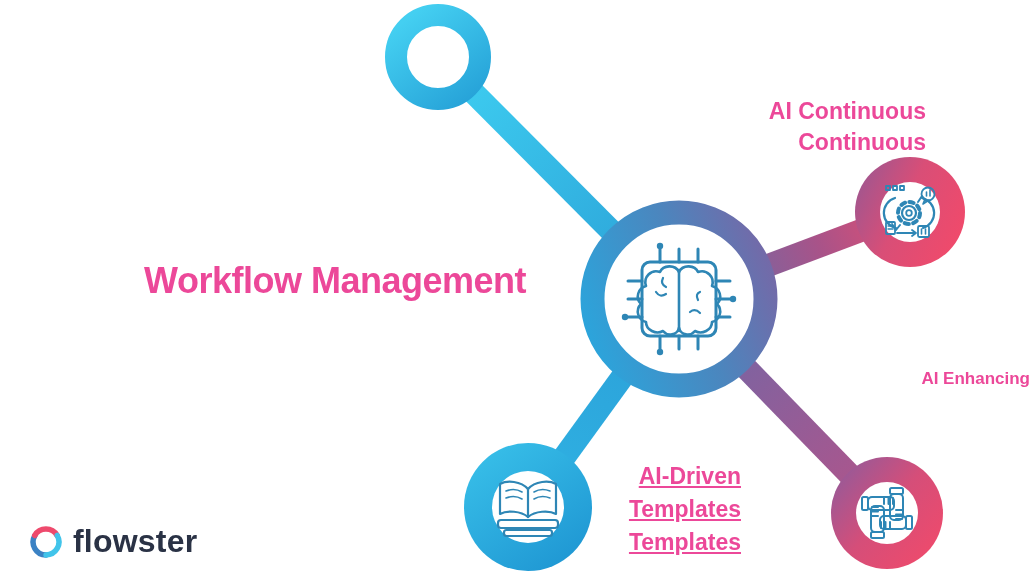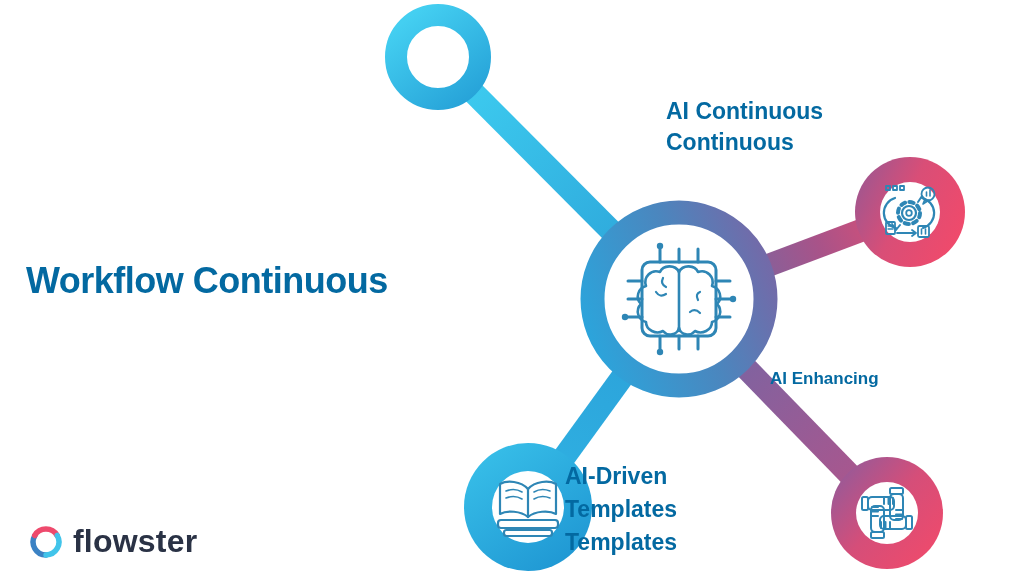--- a/index.html
+++ b/index.html
@@ -1,23 +1,23 @@
 <!DOCTYPE html>
 <html><head>
 <meta charset="utf-8">
 <style>
   html,body{margin:0;padding:0;background:#ffffff;}
   #canvas{position:relative;width:1030px;height:579px;background:#ffffff;overflow:hidden;
           font-family:"Liberation Sans",sans-serif;}
   #diagram{position:absolute;left:0;top:0;}
-  .label{position:absolute;text-align:left;color:#0369a1;font-weight:700;}
+  .label{position:absolute;text-align:right;color:#ec4899;font-weight:700;}
   #main-title{left:26px;top:255px;width:500px;font-size:36px;line-height:51px;letter-spacing:-0.5px;}
   #label-ci{left:666px;top:96px;width:260px;font-size:23px;line-height:31px;}
   #label-ec{left:770px;top:363px;width:260px;font-size:17px;line-height:31px;}
-  #label-wt{left:565px;top:460px;width:210px;font-size:23px;line-height:33px;}
+  #label-wt{left:531px;top:460px;width:210px;font-size:23px;line-height:33px;text-decoration:underline;}
   #logo{position:absolute;left:28px;top:523px;display:flex;align-items:center;gap:9px;}
   #logo-text{font-size:32px;font-weight:700;color:#2a3245;letter-spacing:0.2px;line-height:36px;}
 </style>
 </head>
 <body>
 
 <div id="canvas">
 
   <svg id="diagram" width="1030" height="579" viewBox="0 0 1030 579">
     <defs>
@@ -170,21 +170,21 @@
       <path d="M506 491 C511 489 517 489 522 492" stroke-width="1.6"></path>
       <path d="M506 498 C511 496 517 496 522 499" stroke-width="1.6"></path>
       <path d="M534 492 C539 489 545 489 550 491" stroke-width="1.6"></path>
       <path d="M534 499 C539 496 545 496 550 498" stroke-width="1.6"></path>
       <rect x="498" y="520" width="60" height="8" rx="3"></rect>
       <rect x="504" y="530" width="48" height="6" rx="2.5"></rect>
     </g>
   </svg>
 
   <div class="label" id="main-title">
-    <div>Workflow Continuous</div>
+    <div>Workflow Management</div>
   </div>
 
   <div class="label" id="label-ci">
     <div>AI Continuous</div>
     <div>Continuous</div>
   </div>
 
   <div class="label" id="label-ec">
     <div>AI Enhancing</div>
   </div>

